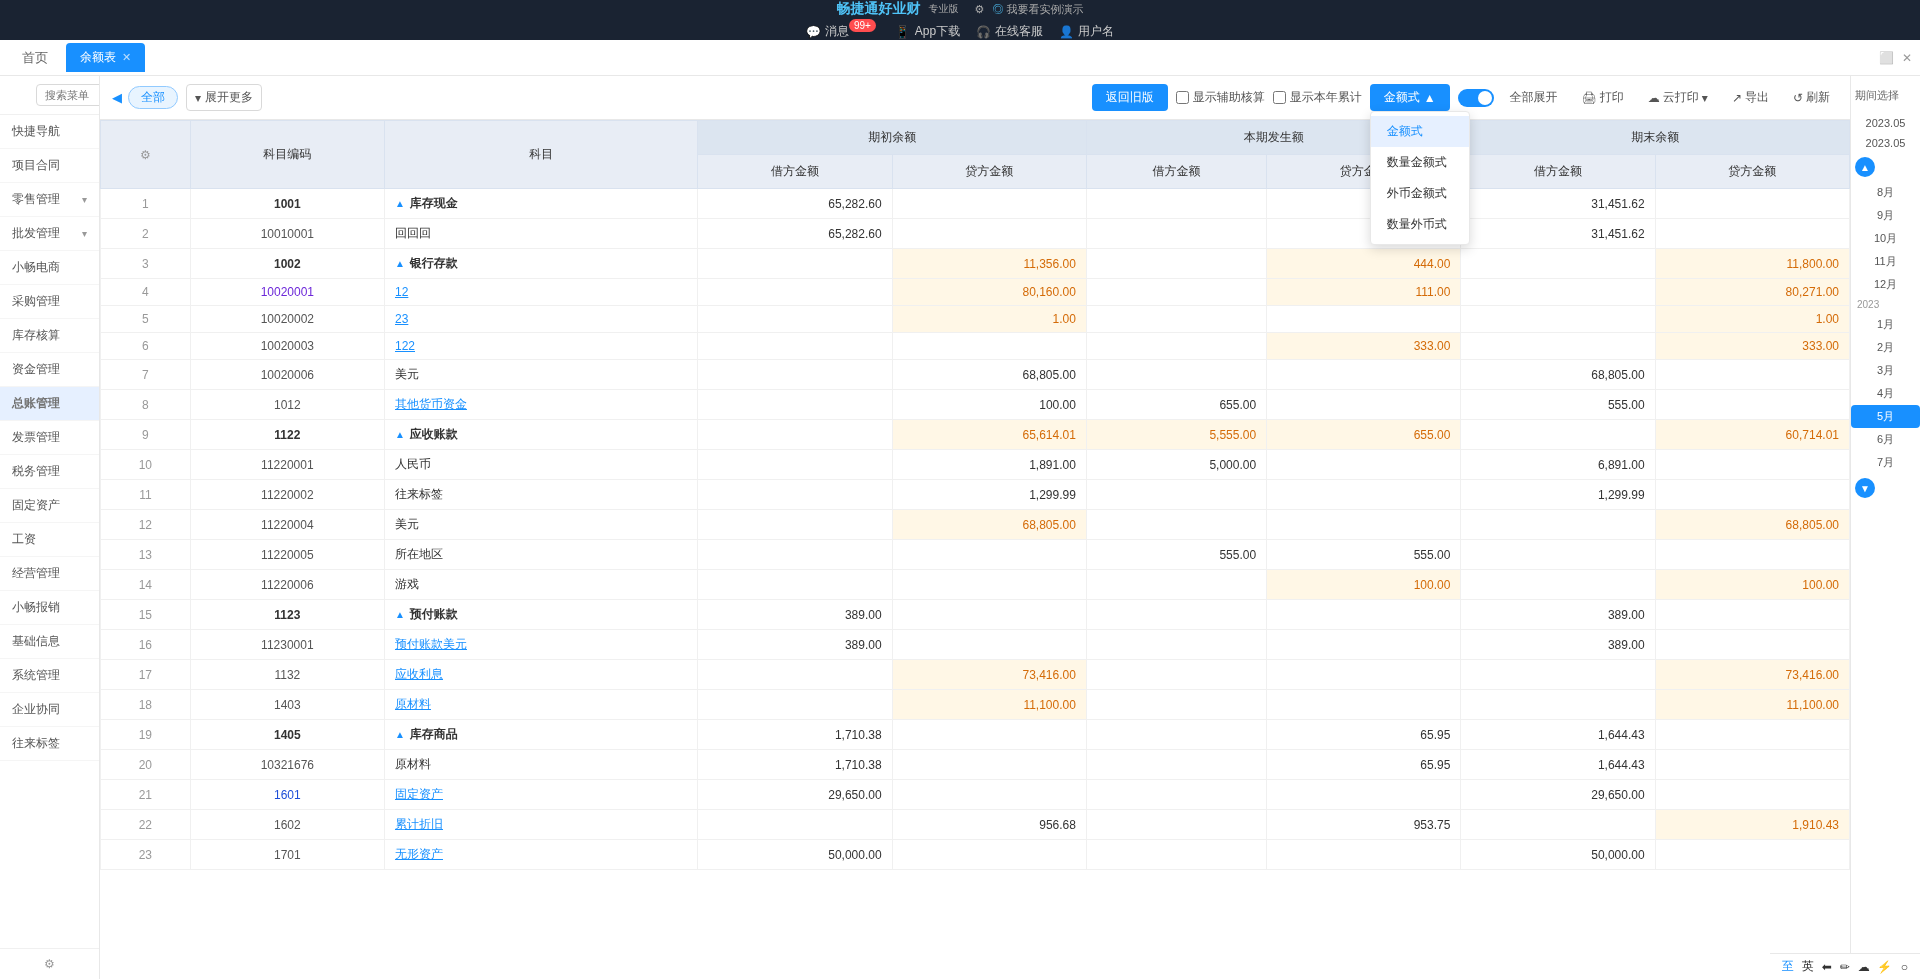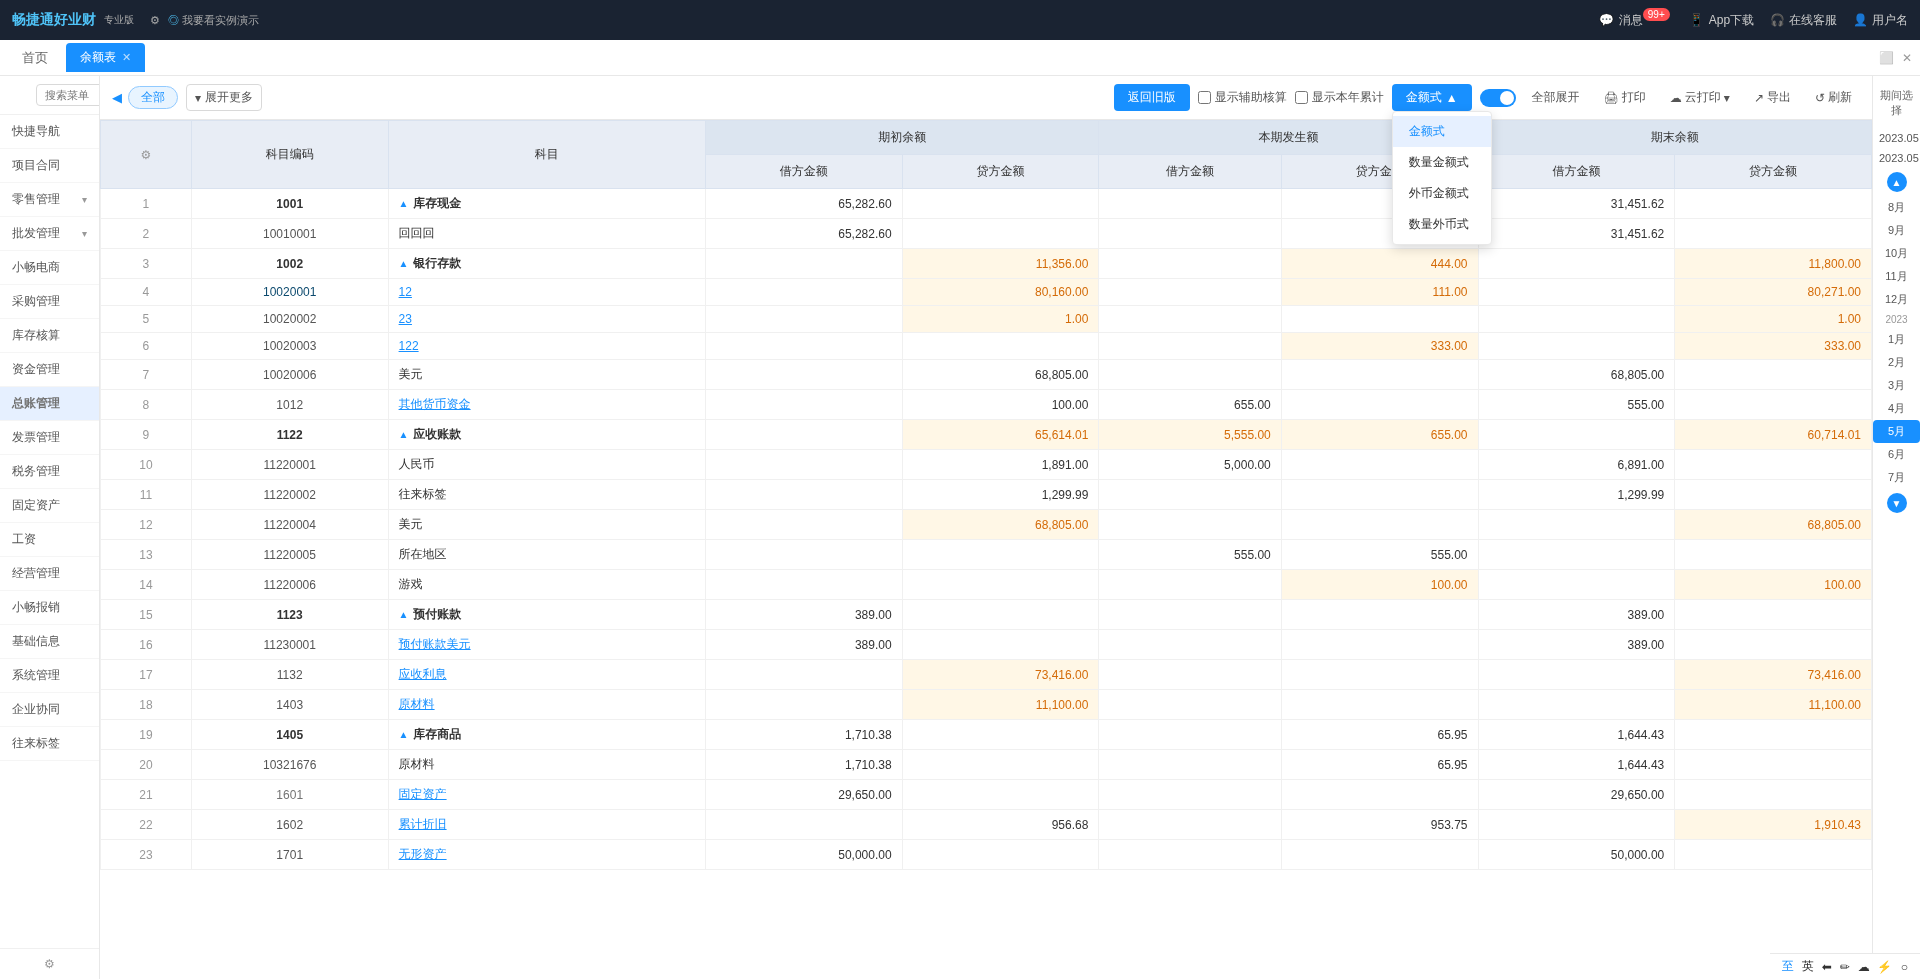--- a/index.html
+++ b/index.html
@@ -1,19 +1,19 @@
 <!DOCTYPE html>
 <html><head>
   <meta charset="utf-8">
   <style>
     * { box-sizing: border-box; margin: 0; padding: 0; }
     body { font-family: 'Microsoft YaHei', '微软雅黑', Arial, sans-serif; font-size: 12px; background: #f0f2f5; color: #333; overflow: hidden; }
 
     
-    .top-bar { height: 40px; background: #1a2332; display: flex; align-items: center; padding: 0 12px; justify-content: space-between; }
+    .top-bar { height: 40px; background: #1a2332; display: flex; align-items: center; padding: 0 12px; justify-content: space-between; flex-direction: column; }
     .top-bar-left { display: flex; align-items: center; gap: 8px; color: #fff; font-size: 13px; }
     .top-bar-logo { color: #4fc3f7; font-weight: bold; font-size: 14px; }
     .top-bar-edition { color: #aaa; font-size: 10px; }
     .top-bar-right { display: flex; align-items: center; gap: 16px; color: #ccc; font-size: 12px; }
     .top-bar-right .icon-btn { display: flex; align-items: center; gap: 4px; cursor: pointer; }
     .badge { background: #ff4d4f; color: #fff; border-radius: 10px; padding: 1px 5px; font-size: 10px; position: relative; top: -6px; left: -4px; }
 
     
     .tab-bar { height: 36px; background: #fff; border-bottom: 1px solid #e8e8e8; display: flex; align-items: center; padding: 0 8px; gap: 4px; }
     .tab-item { padding: 6px 14px; border-radius: 4px 4px 0 0; cursor: pointer; font-size: 12px; color: #666; display: flex; align-items: center; gap: 6px; }
@@ -61,21 +61,21 @@
     tbody td { padding: 6px 10px; border: 1px solid #f0f0f0; white-space: nowrap; }
     .td-number { text-align: center; color: #999; }
     .td-code { text-align: center; }
     .td-name { color: #333; }
     .td-name a { color: #1890ff; text-decoration: underline; cursor: pointer; }
     .td-amount { text-align: right; }
     .td-amount.highlight { color: #d46b08; background: #fff7e6; }
     .settings-icon { color: #999; cursor: pointer; }
 
     
-    .right-panel { width: 48px; background: #fff; border-left: 1px solid #e8e8e8; display: flex; flex-direction: column; align-items: center; padding-top: 8px; font-size: 11px; }
+    .right-panel { width: 70px; background: #fff; border-left: 1px solid #e8e8e8; display: flex; flex-direction: column; align-items: flex-start; padding-top: 8px; font-size: 11px; }
     .right-panel-title { color: #666; margin-bottom: 6px; font-size: 11px; padding: 4px; text-align: center; }
     .date-item { padding: 4px 6px; cursor: pointer; color: #555; text-align: center; width: 100%; }
     .date-item.active { background: #1890ff; color: #fff; border-radius: 4px; }
     .date-year { color: #999; font-size: 10px; padding: 3px 6px; }
     .collapse-btn { width: 20px; height: 20px; background: #1890ff; border-radius: 50%; display: flex; align-items: center; justify-content: center; color: #fff; cursor: pointer; font-size: 10px; margin: 4px; }
 
     
     .dropdown-menu { position: absolute; background: #fff; border: 1px solid #e8e8e8; border-radius: 4px; box-shadow: 0 4px 12px rgba(0,0,0,0.15); z-index: 1000; min-width: 100px; padding: 4px 0; }
     .dropdown-menu-item { padding: 7px 16px; cursor: pointer; font-size: 12px; color: #333; }
     .dropdown-menu-item.active { color: #1890ff; background: #e6f0ff; }
@@ -309,21 +309,21 @@
     <td class="td-name"><span class="expand-icon">▲ </span><strong class="bold-name">银行存款</strong></td>
     <td class="td-amount"></td>
     <td class="td-amount highlight">11,356.00</td>
     <td class="td-amount"></td>
     <td class="td-amount highlight">444.00</td>
     <td class="td-amount"></td>
     <td class="td-amount highlight">11,800.00</td>
   </tr>
             <tr>
     <td class="td-number">4</td>
-    <td class="td-code" style="color:#0c4a6e;">10020001</td>
+    <td class="td-code" style="color:#6d28d9;">10020001</td>
     <td class="td-name"><a href="#">12</a></td>
     <td class="td-amount"></td>
     <td class="td-amount highlight">80,160.00</td>
     <td class="td-amount"></td>
     <td class="td-amount highlight">111.00</td>
     <td class="td-amount"></td>
     <td class="td-amount highlight">80,271.00</td>
   </tr>
             <tr>
     <td class="td-number">5</td>
@@ -496,21 +496,21 @@
     <td class="td-name">原材料</td>
     <td class="td-amount">1,710.38</td>
     <td class="td-amount"></td>
     <td class="td-amount"></td>
     <td class="td-amount">65.95</td>
     <td class="td-amount">1,644.43</td>
     <td class="td-amount"></td>
   </tr>
             <tr>
     <td class="td-number">21</td>
-    <td class="td-code" style="color:#737373;">1601</td>
+    <td class="td-code" style="color:#1d4ed8;">1601</td>
     <td class="td-name"><a href="#">固定资产</a></td>
     <td class="td-amount">29,650.00</td>
     <td class="td-amount"></td>
     <td class="td-amount"></td>
     <td class="td-amount"></td>
     <td class="td-amount">29,650.00</td>
     <td class="td-amount"></td>
   </tr>
             <tr>
     <td class="td-number">22</td>

